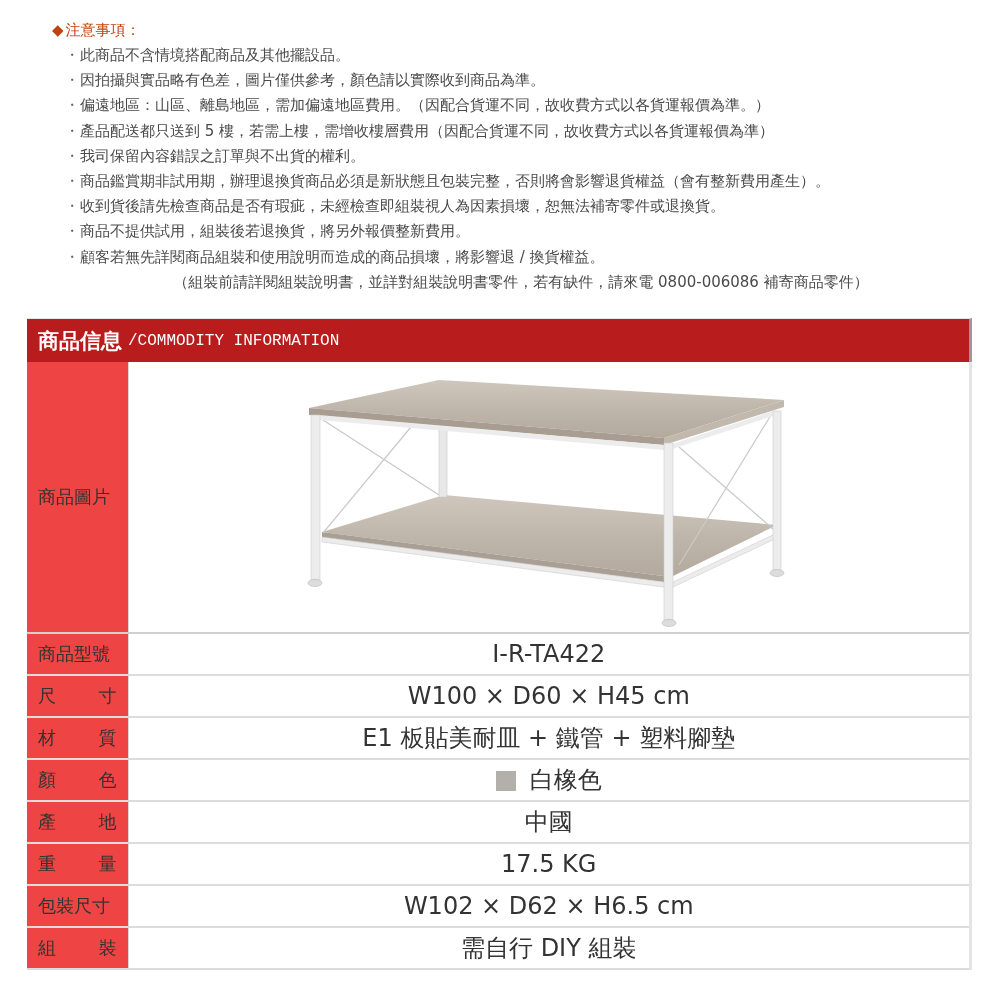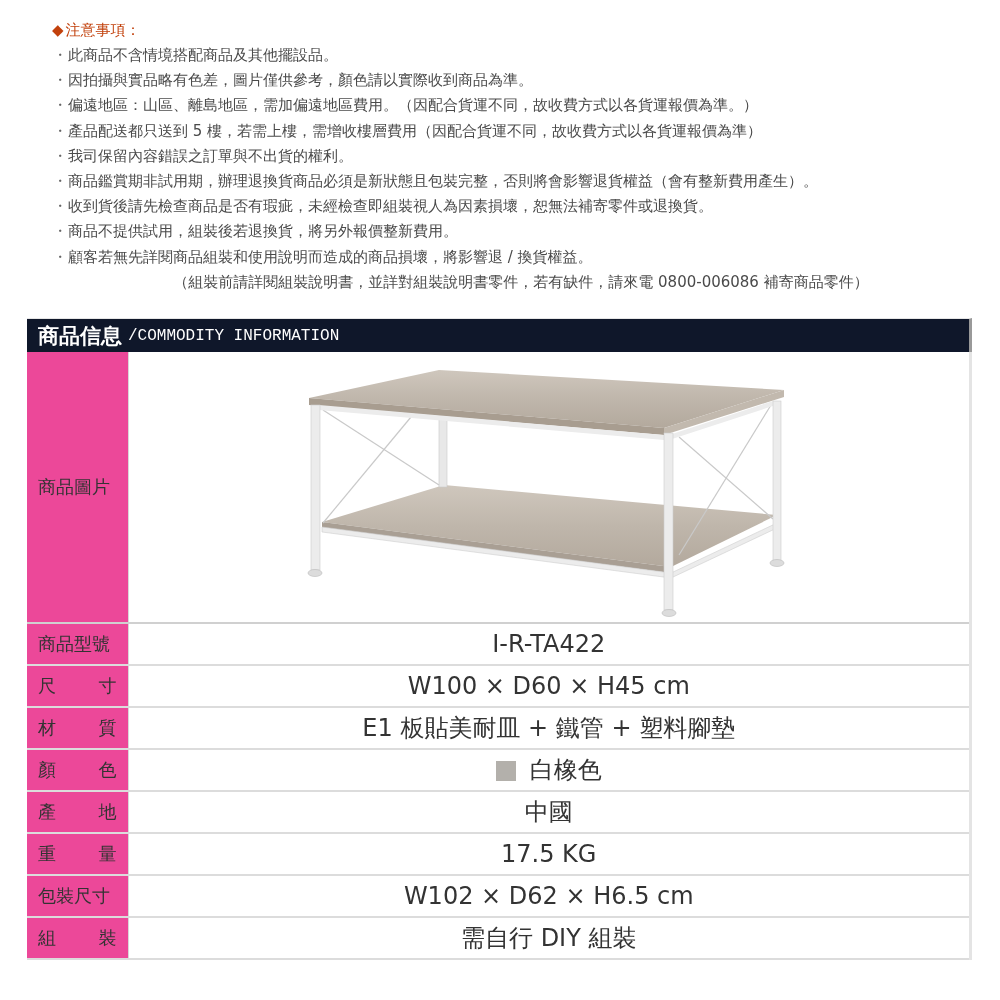--- a/index.html
+++ b/index.html
@@ -2,34 +2,34 @@
 <html><head>
 <meta charset="utf-8">
 <style>
   html, body { margin: 0; padding: 0; background: #ffffff; }
   body { width: 1000px; height: 1000px; position: relative; overflow: hidden;
          font-family: "DejaVu Sans", "Liberation Sans", sans-serif; color: #444; }
 
   .notes { position: absolute; left: 52px; top: 18px; width: 940px; }
   .notes-title { font-size: 15px; line-height: 25px; color: #c2410c; height: 25px; }
   .notes-title .diamond { margin-right: 2px; }
-  .note-line { font-size: 15px; line-height: 25.2px; height: 25.2px; color: #4a4a4a; white-space: nowrap; }
+  .note-line { font-size: 15px; line-height: 25.2px; height: 25.2px; color: #4a4a4a; white-space: nowrap; margin-left: 12px; }
   .note-line .dot { display: inline-block; width: 16px; text-align: center; color: #666; }
   .note-line.footer { margin-left: -2px; text-align: center; }
 
   .info { position: absolute; left: 27px; top: 318px; width: 945px; }
-  .info-header { height: 34px; background: #0f172a; border-right: 3px solid #999; border-top: 1px solid #e6e6e6;
+  .info-header { height: 44px; background: #b91c1c; border-right: 3px solid #999; border-top: 1px solid #e6e6e6;
                  display: flex; align-items: center; padding-left: 11px; box-sizing: border-box; }
   .info-header .zh { font-size: 21px; font-weight: bold; color: #fff; letter-spacing: 0px; }
   .info-header .en { font-size: 16px; color: #fff; margin-left: 6px; font-family: Liberation Mono, monospace; }
 
   table.spec { border-collapse: collapse; width: 945px; table-layout: fixed; }
   table.spec td { padding: 0; border-bottom: 2px solid #dcdcdc; }
   table.spec tr:first-child td { border-bottom: 2px solid #d0d0d0; }
-  td.label { width: 101px; background: #ec4899; border-right: 1px solid #d8d8d8;
+  td.label { width: 101px; background: #ef4444; border-right: 1px solid #d8d8d8;
              font-size: 18px; color: #333; box-sizing: border-box; padding-left: 11px !important; padding-right: 11px !important; }
   td.label .lbl { display: flex; justify-content: space-between; }
   td.value { text-align: center; font-size: 24px; color: #333; border-right: 3px solid #e4e4e4; }
   tr.img-row td { height: 270px; }
   tr.row td { height: 40px; }
   .swatch { display: inline-block; width: 20px; height: 20px; vertical-align: -3px; margin-right: 14px; }
   .orange { color: #d9653a; }
   .product-img { display: block; margin: 0 auto; }
 </style>
 </head>

